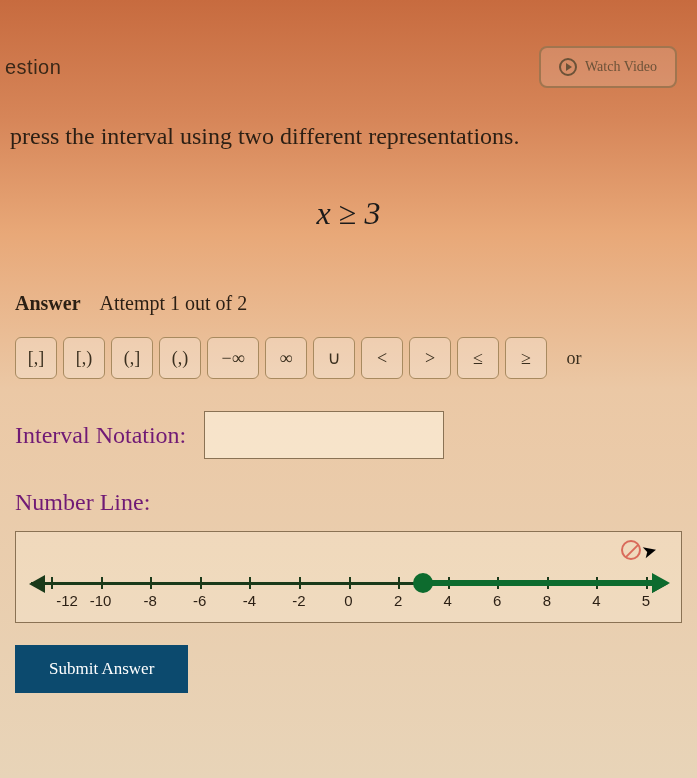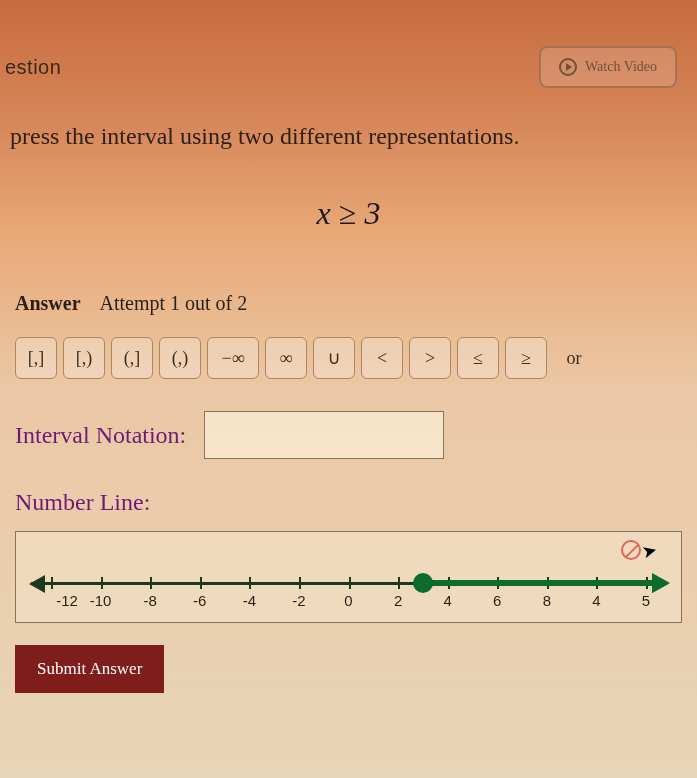--- a/index.html
+++ b/index.html
@@ -199,24 +199,24 @@
       font-family: Arial, sans-serif;
     }
     .numberline-hint {
       text-align: center;
       font-size: 15px;
       color: #5a4a38;
       padding: 8px 0 2px 0;
       font-family: Georgia, serif;
     }
     .submit-btn {
-      background: #7f1d1d;
+      background: #0c4a6e;
       color: #fff;
       border: none;
-      padding: 14px 22px;
+      padding: 14px 34px;
       font-size: 17px;
       font-family: Georgia, serif;
       margin: 12px 15px;
       cursor: pointer;
     }
     .cursor {
       position: absolute;
       right: 40px;
       top: 540px;
       font-size: 18px;

